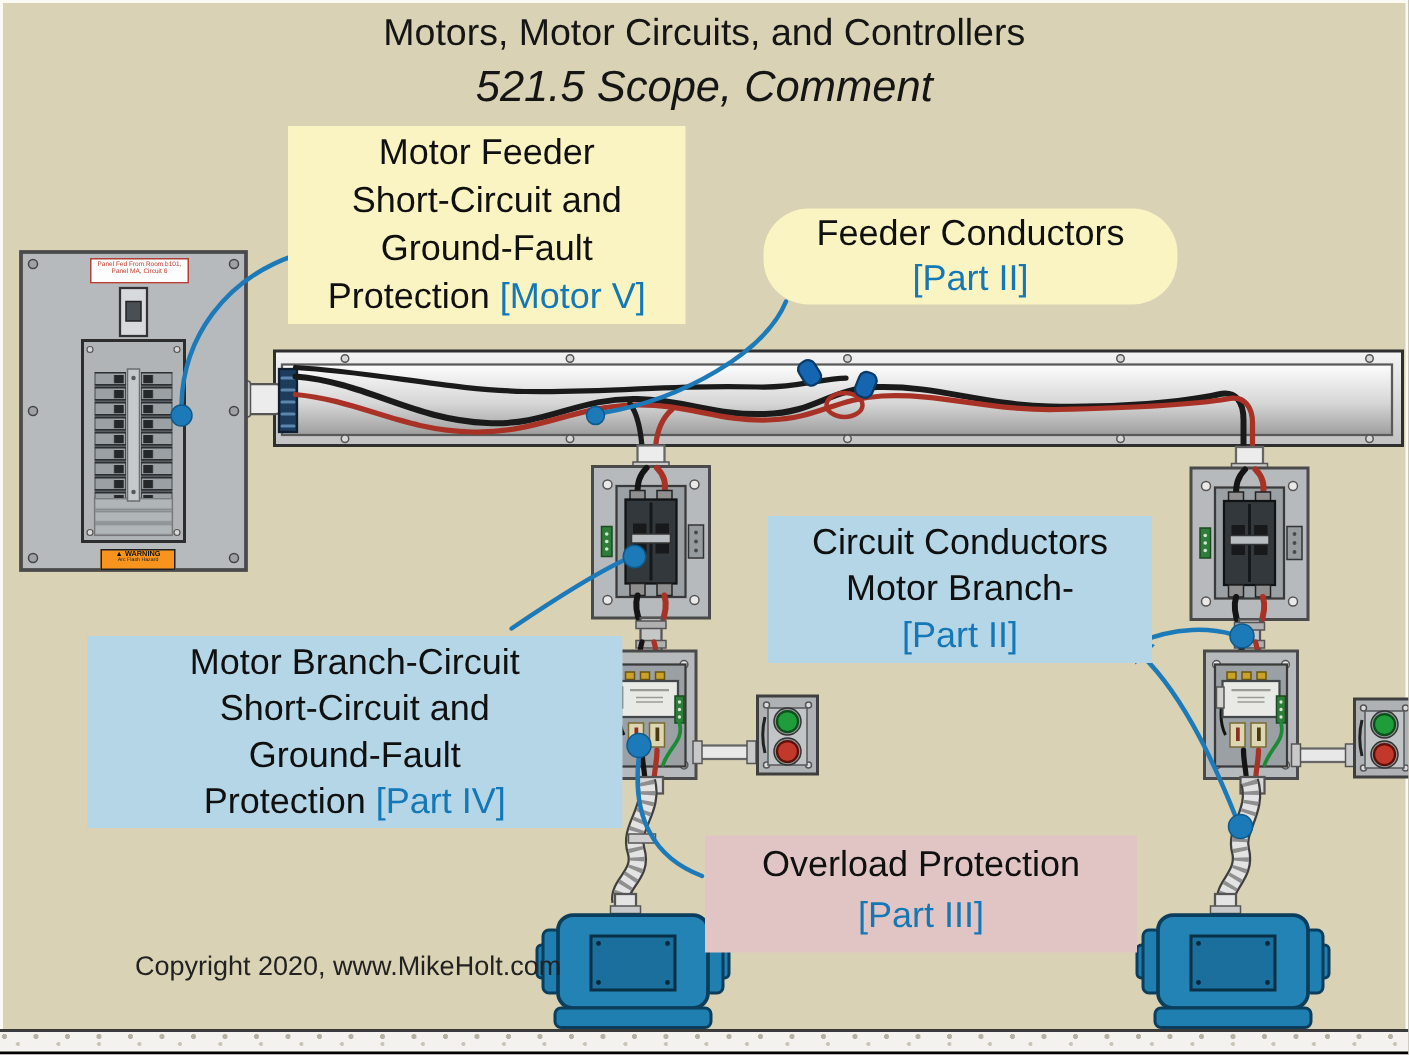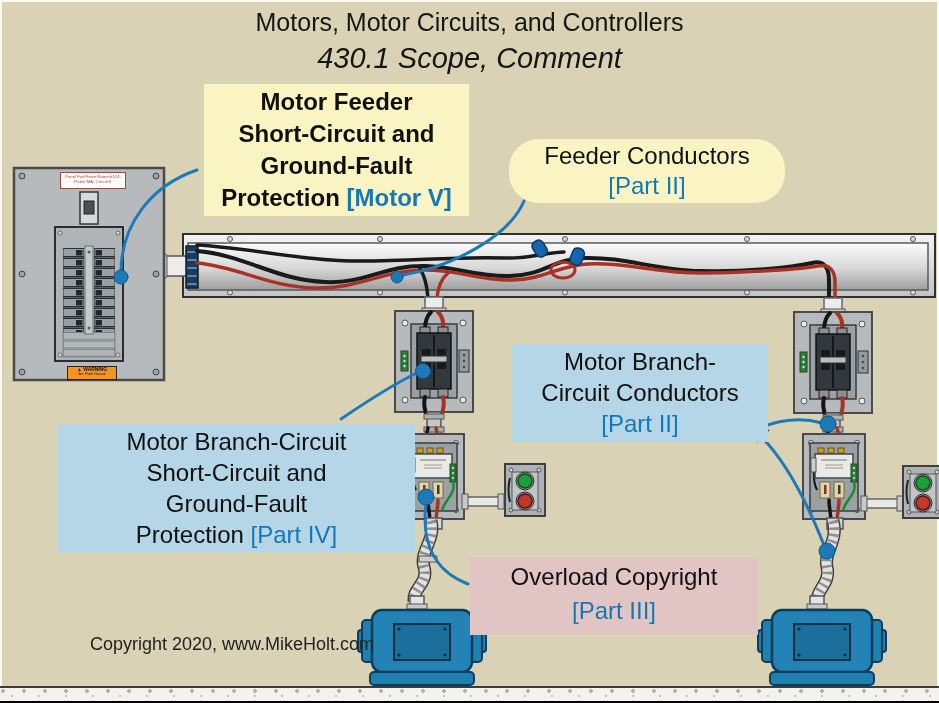--- a/index.html
+++ b/index.html
@@ -10,21 +10,21 @@
   body{font-family:"Liberation Sans", sans-serif; background:#888;}
   .canvas{position:relative;width:939px;height:703px;background:var(--background);
     overflow:hidden;box-shadow:inset 0 0 0 2px #fbfaf3;}
   .scene{position:absolute;left:0;top:0;width:939px;height:703px;}
   .title{position:absolute;left:0;top:8px;width:100%;text-align:center;
     font-size:25px;color:#151515;letter-spacing:0;}
   .subtitle{position:absolute;left:0;top:42px;width:100%;text-align:center;
     font-size:29px;font-style:italic;color:#151515;}
   .callout{position:absolute;text-align:center;font-size:24px;line-height:32px;color:#101010;}
   .callout .part{color:var(--part-text);}
-  .co-fp{left:204px;top:84px;width:265px;height:130px;background:var(--callout-yellow);padding-top:2px;font-weight:bold;}
+  .co-fp{left:192px;top:84px;width:265px;height:130px;background:var(--callout-yellow);padding-top:2px;}
   .co-fc{left:509px;top:139px;width:276px;height:62px;background:var(--callout-yellow);
     line-height:30px;padding-top:2px;border-radius:30px;}
   .co-bc{left:512px;top:344px;width:256px;height:96px;background:var(--callout-blue);
     line-height:31px;padding-top:2px;}
   .co-bp{left:58px;top:424px;width:357px;height:126px;background:var(--callout-blue);
     line-height:31px;padding-top:2px;}
   .co-ol{left:470px;top:557px;width:288px;height:75px;background:var(--callout-pink);
     line-height:34px;padding-top:3px;}
   .copyright{position:absolute;left:90px;top:634px;font-size:18px;color:#222;}
   .floor{position:absolute;left:0;top:686px;width:939px;height:13px;
@@ -306,55 +306,55 @@
       <circle cx="828" cy="424" r="8" fill="#1d7ab8" stroke="#0f5a8c" stroke-width="1"></circle>
       <circle cx="827" cy="551" r="8" fill="#1d7ab8" stroke="#0f5a8c" stroke-width="1"></circle>
       <path d="M426,504 C421,545 436,572 468,584"></path>
       <circle cx="426" cy="497" r="8" fill="#1d7ab8" stroke="#0f5a8c" stroke-width="1"></circle>
     </g>
   </svg>
 
   <div class="floor"></div>
 
   <div class="title">Motors, Motor Circuits, and Controllers</div>
-  <div class="subtitle">430.1 Scope, Comment</div>
+  <div class="subtitle">521.5 Scope, Comment</div>
 
   <div class="callout co-fp">
     <div>Motor Feeder</div>
     <div>Short-Circuit and</div>
     <div>Ground-Fault</div>
     <div>
       <span>Protection</span>
       <span class="part">[Motor V]</span>
     </div>
   </div>
 
   <div class="callout co-fc">
     <div>Feeder Conductors</div>
     <div class="part">[Part II]</div>
   </div>
 
   <div class="callout co-bc">
+    <div>Circuit Conductors</div>
     <div>Motor Branch-</div>
-    <div>Circuit Conductors</div>
     <div class="part">[Part II]</div>
   </div>
 
   <div class="callout co-bp">
     <div>Motor Branch-Circuit</div>
     <div>Short-Circuit and</div>
     <div>Ground-Fault</div>
     <div>
       <span>Protection</span>
       <span class="part">[Part IV]</span>
     </div>
   </div>
 
   <div class="callout co-ol">
-    <div>Overload Copyright</div>
+    <div>Overload Protection</div>
     <div class="part">[Part III]</div>
   </div>
 
   <div class="panel-label">
     <div class="inner">
       <div>Panel Fed From Room b101,</div>
       <div>Panel MA, Circuit 6</div>
     </div>
   </div>
 

